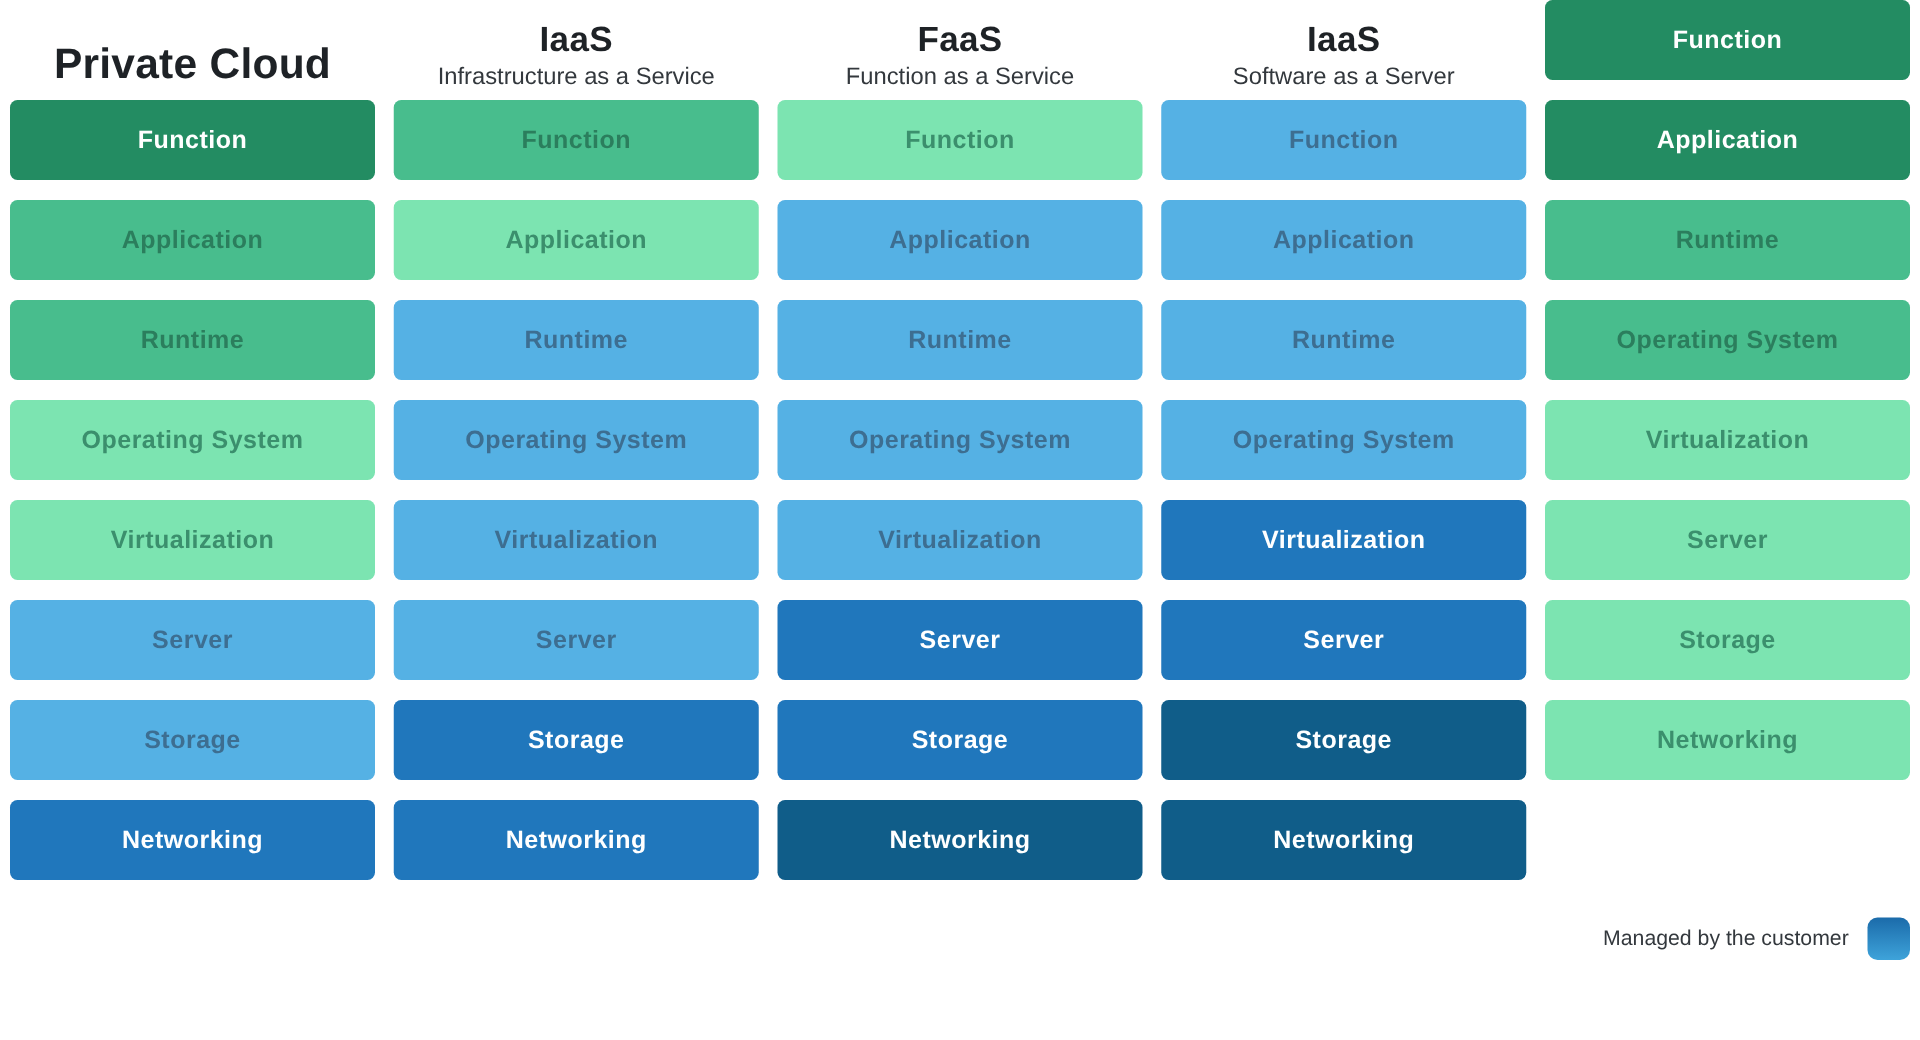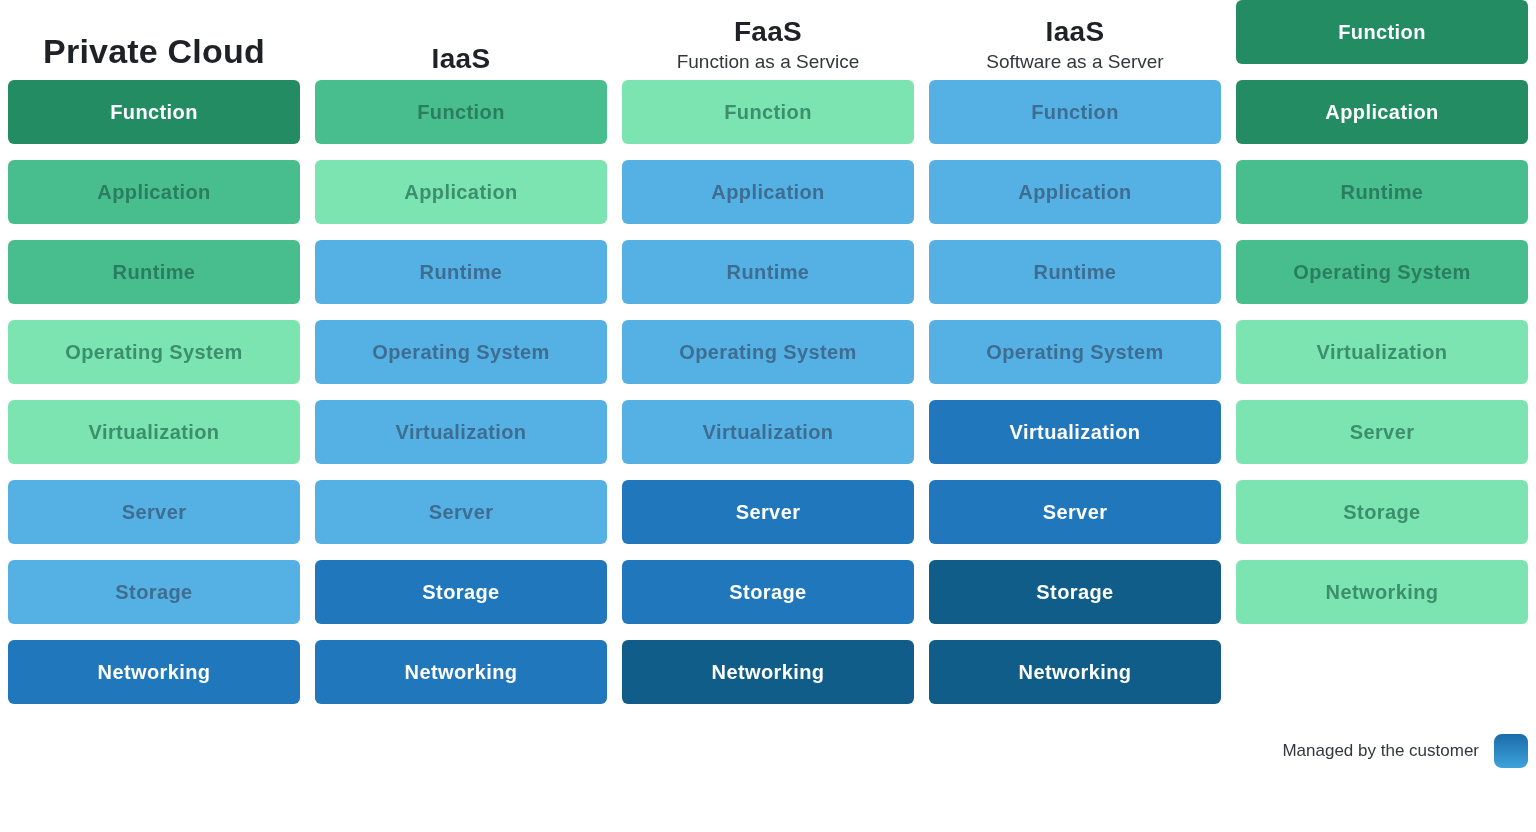--- a/index.html
+++ b/index.html
@@ -87,20 +87,21 @@
 </head>
 <body>
 
 <div class="diagram">
   <div class="grid" id="grid">
       <div class="col-header big">
         <div class="col-title">Private Cloud</div>
       </div>
       <div class="col-header">
         <div class="col-title">IaaS</div>
+        <div class="col-subtitle">Infrastructure as a Service</div>
       </div>
       <div class="col-header">
         <div class="col-title">FaaS</div>
         <div class="col-subtitle">Function as a Service</div>
       </div>
       <div class="col-header">
         <div class="col-title">IaaS</div>
         <div class="col-subtitle">Software as a Server</div>
       </div>
       <div class="cell" style="background: rgb(35, 140, 98); color: rgb(255, 255, 255);">Function</div>

